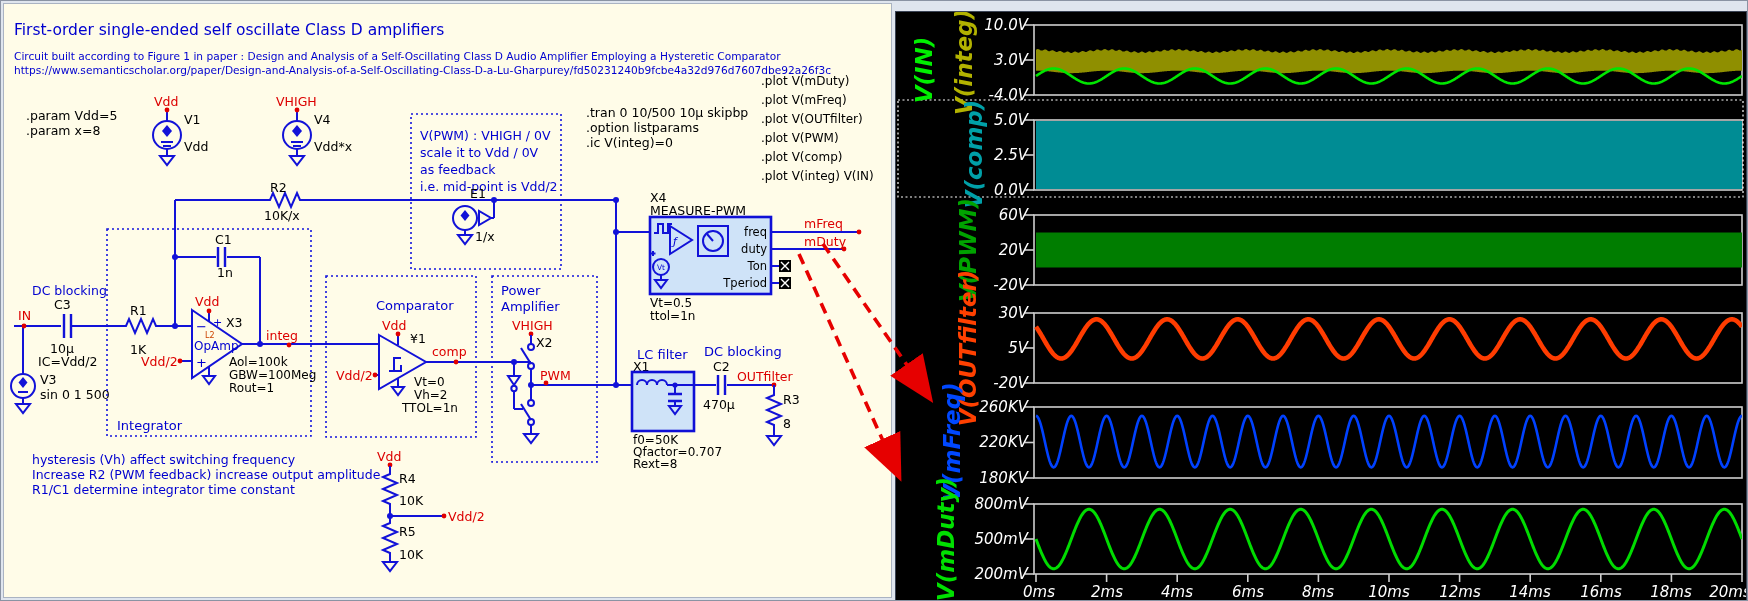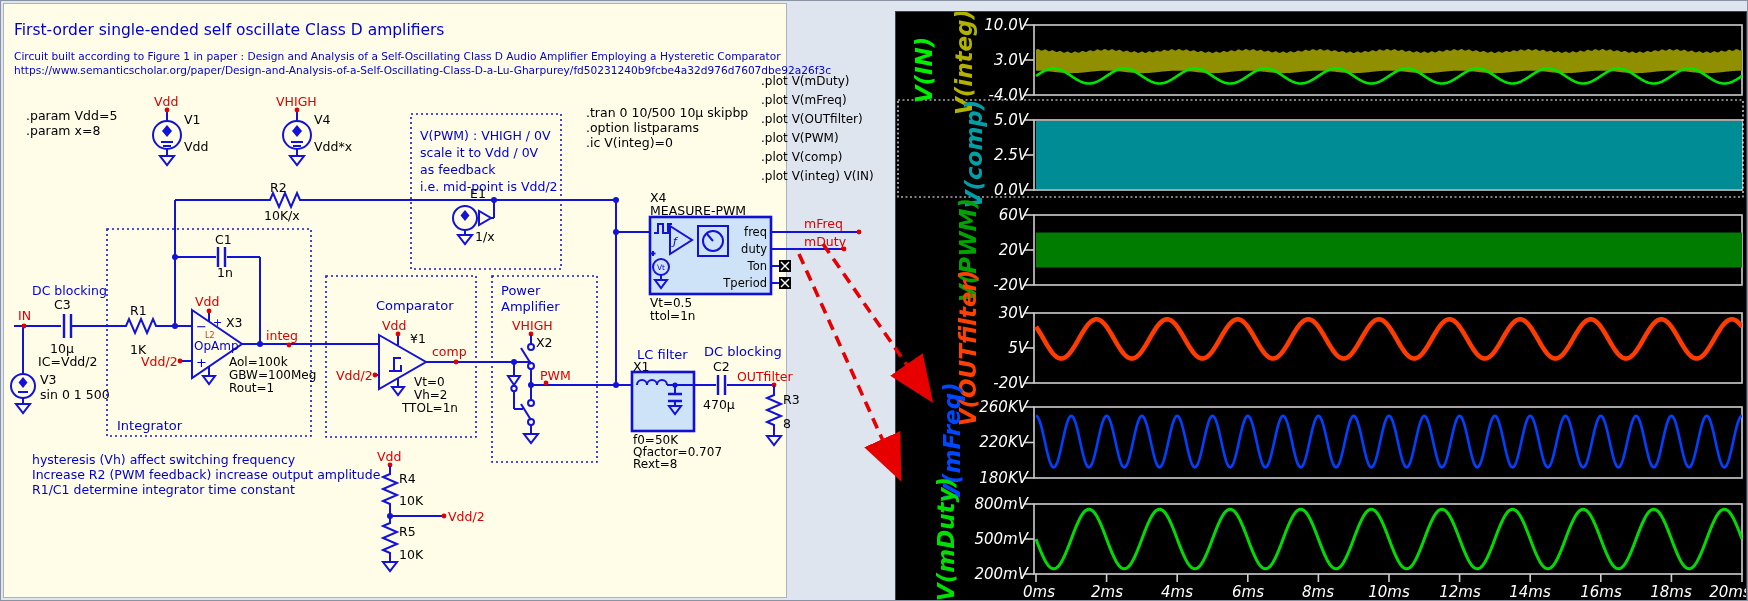--- a/index.html
+++ b/index.html
@@ -1,17 +1,17 @@
 <!DOCTYPE html>
 <html><head>
 <meta charset="utf-8">
 <style>
   html,body{margin:0;padding:0;background:#e9e9e9;font-family:"DejaVu Sans",sans-serif;}
   .app{position:relative;width:1748px;height:601px;background:#dfe5ee;border:1px solid #8a93a3;box-sizing:border-box;overflow:hidden;}
-  .schematic-pane{position:absolute;left:2px;top:2px;width:784px;height:595px;background:#fffce8;border:1px solid #aab3c2;box-sizing:border-box;}
+  .schematic-pane{position:absolute;left:2px;top:2px;width:889px;height:595px;background:#fffce8;border:1px solid #aab3c2;box-sizing:border-box;}
   .wave-pane{position:absolute;left:894px;top:10px;width:852px;height:595px;background:#000;border:1px solid #3a4354;box-sizing:border-box;font-style:italic;}
   .overlay{position:absolute;left:0;top:0;width:1748px;height:601px;pointer-events:none;}
   svg text{font-family:"DejaVu Sans",sans-serif;}
   .blk{fill:#000000;}
   .blu{fill:#0000cf;}
   .red{fill:#dc0000;}
   .wire{stroke:#1212d8;stroke-width:2;fill:none;}
   .wire3{stroke:#1212d8;stroke-width:2.4;fill:none;}
   .sym{stroke:#1212d8;stroke-width:2;fill:none;}
   .symf{fill:#1212d8;stroke:none;}

